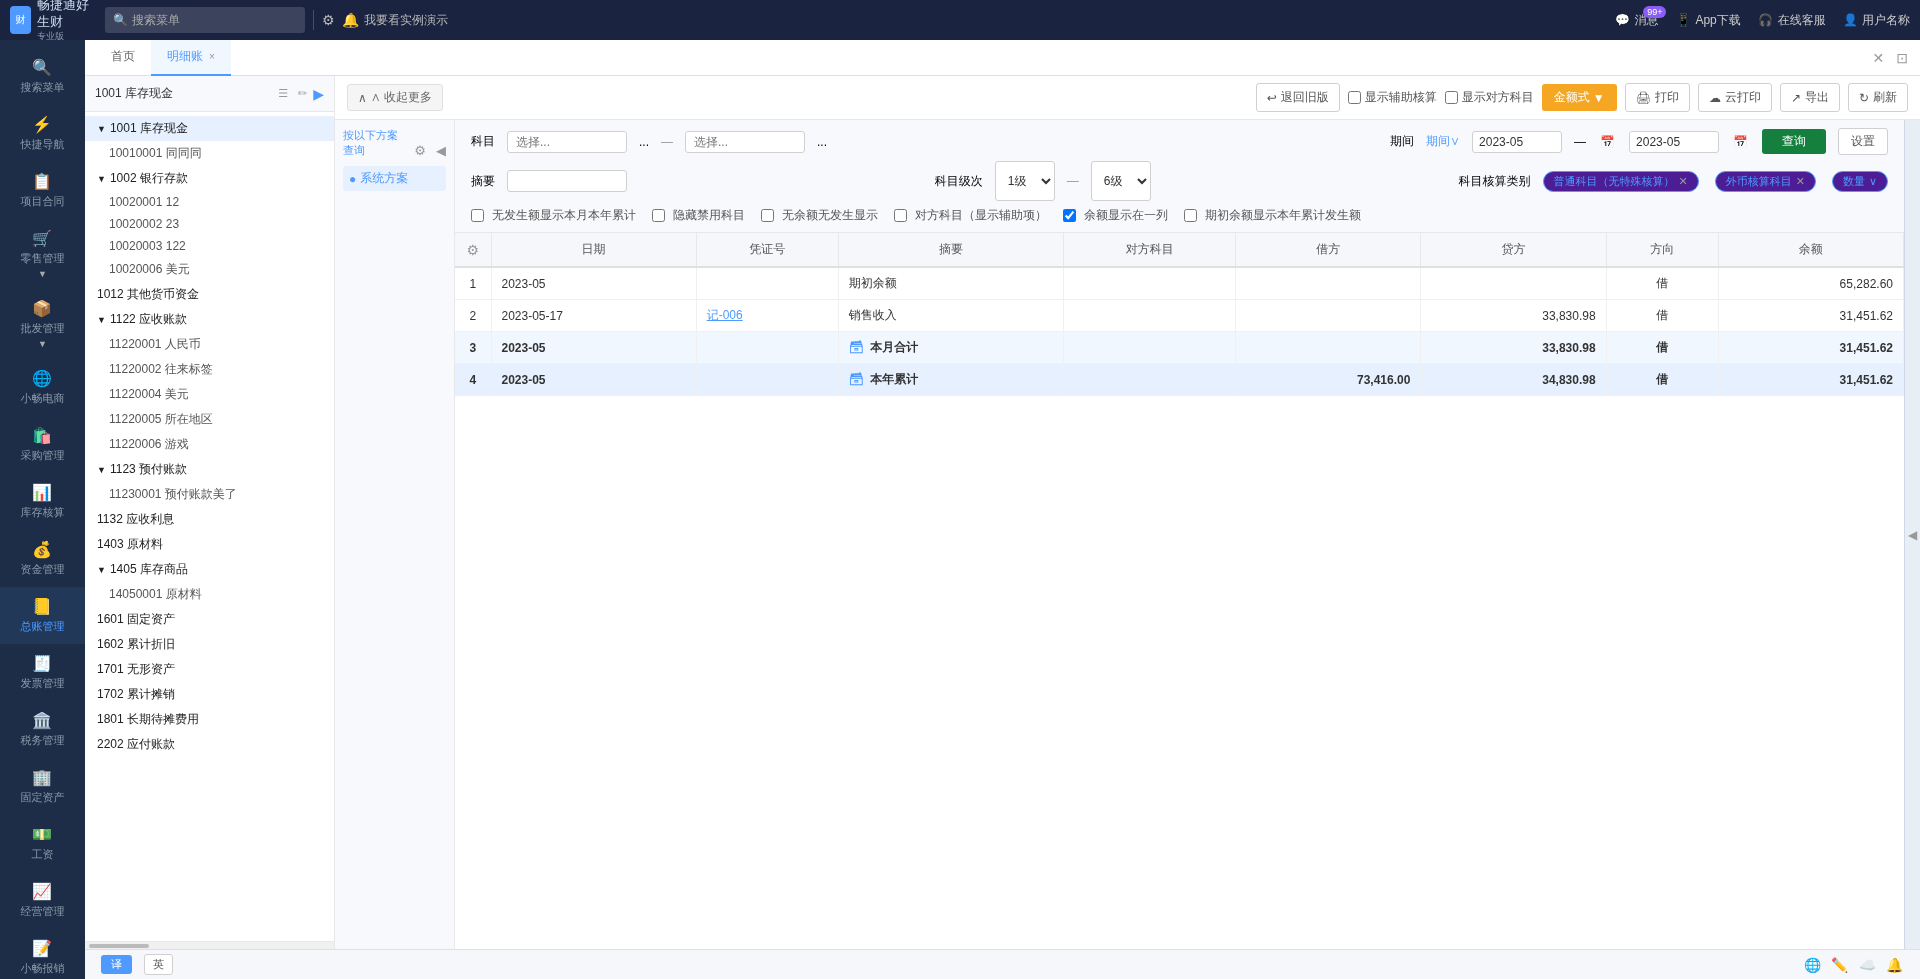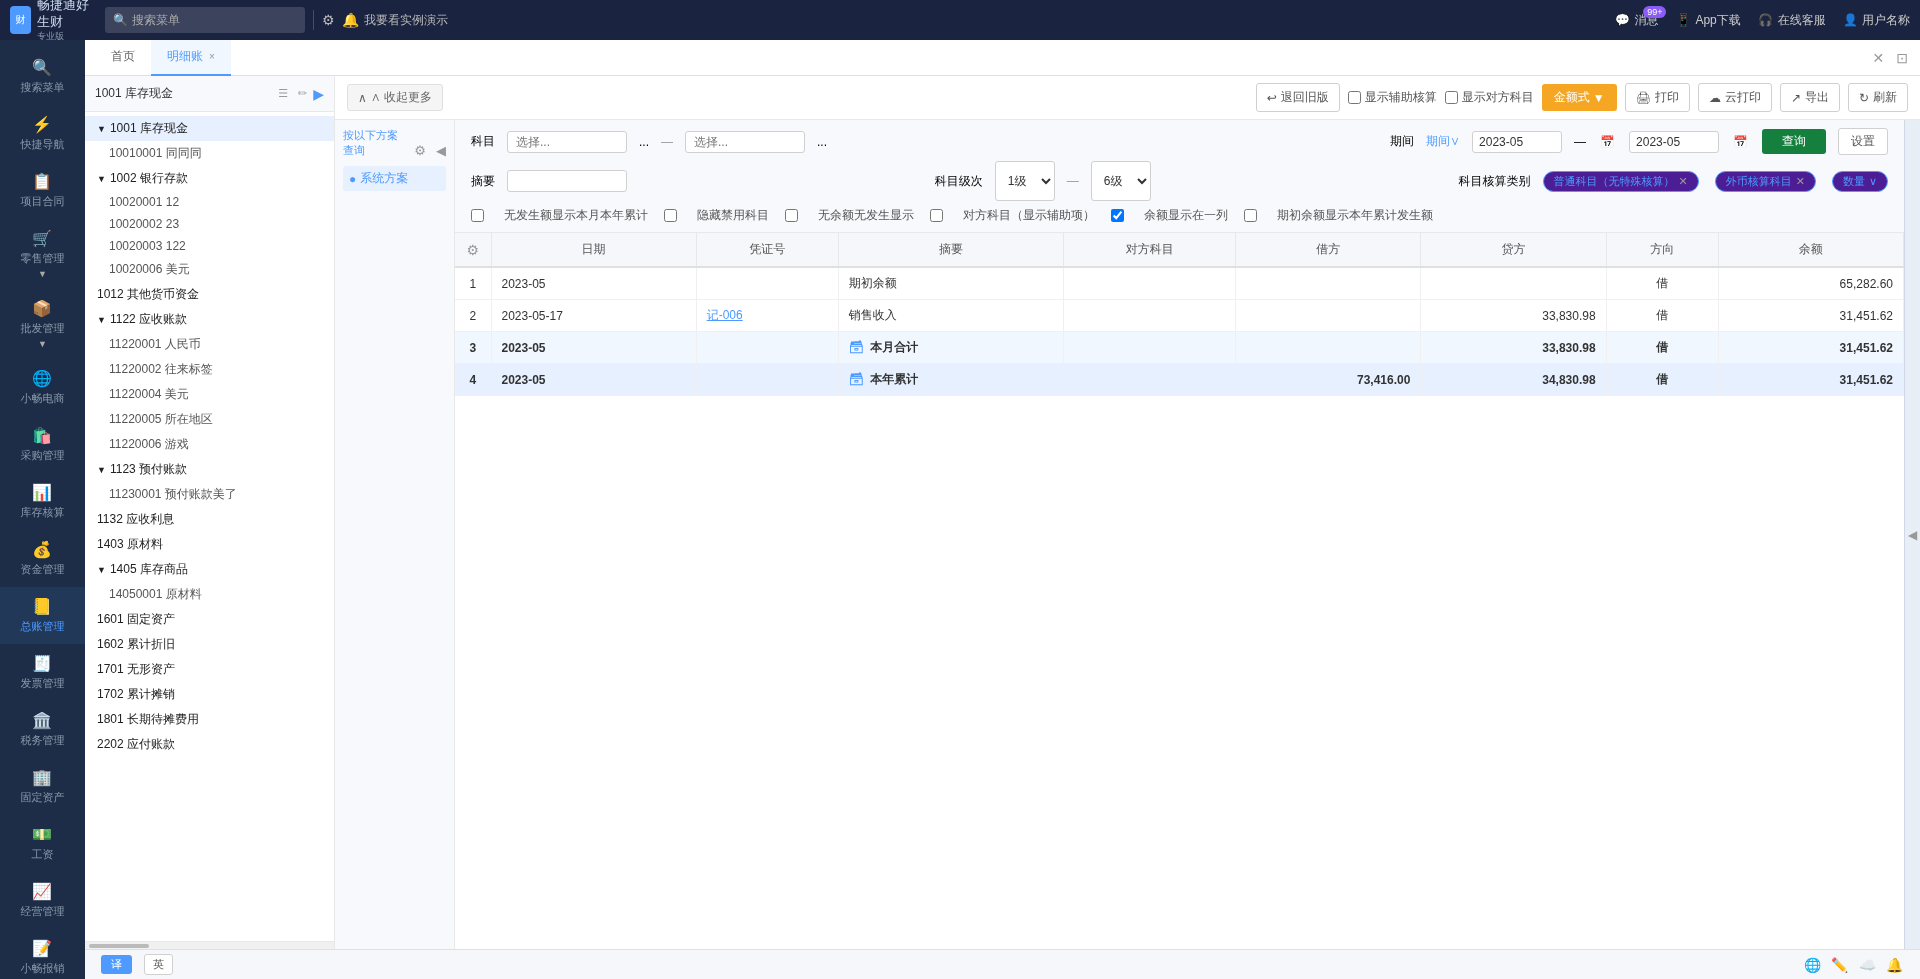--- a/index.html
+++ b/index.html
@@ -73,21 +73,21 @@
     .filter-area { background: #f7f9fc; border-bottom: 1px solid #e8e8e8; padding: 8px 16px; }
     .filter-row { display: flex; align-items: center; gap: 12px; margin-bottom: 6px; }
     .filter-row:last-child { margin-bottom: 0; }
     .filter-label { font-size: 12px; color: #000000; white-space: nowrap; }
     .filter-input { border: 1px solid #d0d0d0; border-radius: 3px; padding: 3px 8px; font-size: 12px; color: #333; background: #fff; min-width: 80px; }
     .filter-select { border: 1px solid #d0d0d0; border-radius: 3px; padding: 11px 8px; font-size: 12px; color: #333; background: #fff; min-width: 60px; }
     .filter-divider { color: #999; }
     .filter-tag { background: #4c1d95; border: 1px solid #4e9aff; border-radius: 12px; padding: 2px 10px; font-size: 11px; color: #4e9aff; display: flex; align-items: center; gap: 4px; }
     .filter-tag .close { cursor: pointer; color: #999; }
     .filter-checkbox-row { display: flex; align-items: center; gap: 16px; flex-wrap: wrap; }
-    .filter-checkbox { display: flex; align-items: center; gap: 20px; font-size: 12px; color: #555; cursor: pointer; }
+    .filter-checkbox { display: flex; align-items: center; gap: 8px; font-size: 12px; color: #555; cursor: pointer; }
     .btn-search { background: #15803d; color: #fff; border: none; border-radius: 3px; padding: 4px 20px; font-size: 12px; cursor: pointer; }
     .btn-setting { background: #fff; color: #555; border: 1px solid #d0d0d0; border-radius: 3px; padding: 4px 12px; font-size: 12px; cursor: pointer; }
     .date-input { border: 1px solid #d0d0d0; border-radius: 3px; padding: 3px 6px; font-size: 12px; color: #333; background: #fff; width: 90px; }
     .plan-item { padding: 4px 6px; border-radius: 3px; font-size: 12px; color: #4e9aff; cursor: pointer; background: #e6f0ff; margin-bottom: 2px; display: flex; align-items: center; gap: 4px; }
     .filter-sidebar { width: 120px; background: #f7f9fc; border-right: 1px solid #e8e8e8; padding: 8px; display: flex; flex-direction: column; flex-shrink: 0; }
 
     
     .data-area { flex: 1; overflow: auto; background: #fff; }
     .data-table { width: 100%; border-collapse: collapse; font-size: 12px; }
     .data-table th { background: #f5f7fa; border-bottom: 2px solid #e0e0e0; border-right: 1px solid #e8e8e8; padding: 8px 10px; text-align: center; color: #555; font-weight: 500; white-space: nowrap; position: sticky; top: 0; z-index: 2; }

